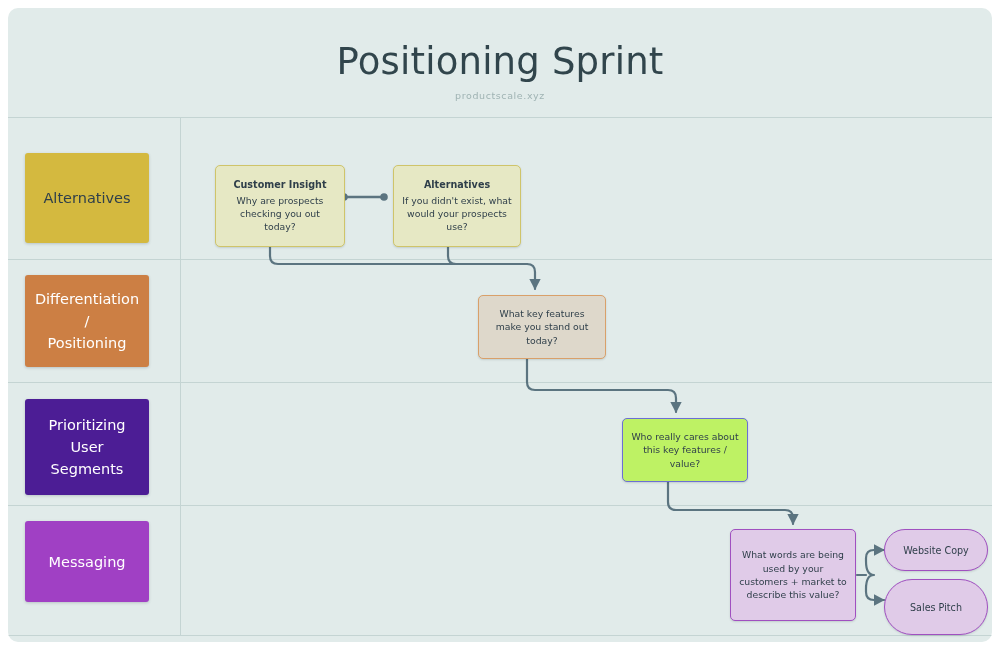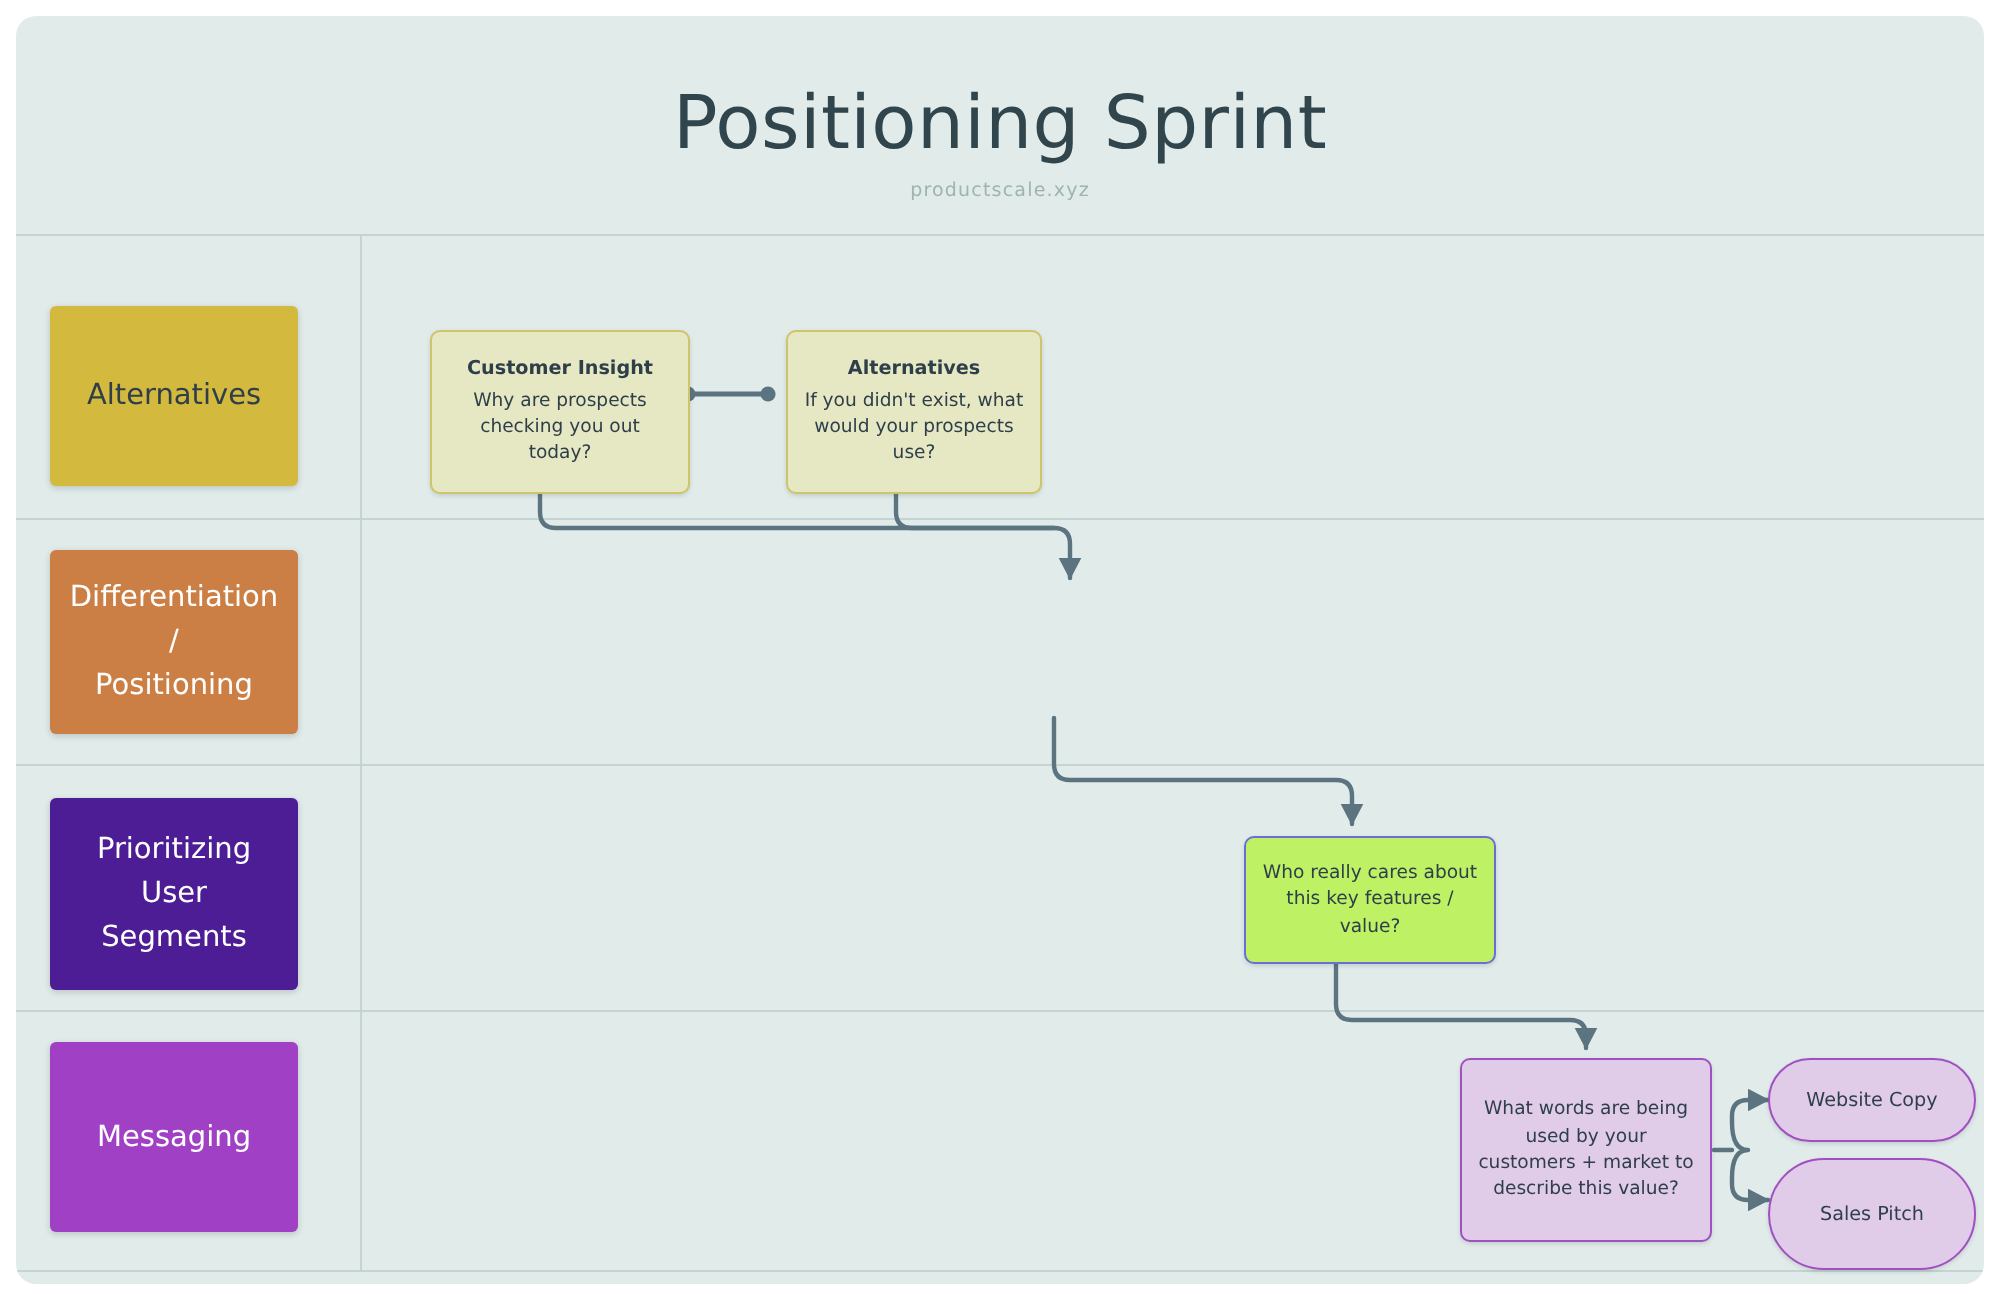--- a/index.html
+++ b/index.html
@@ -149,21 +149,21 @@
   </div>
 
   <div class="stage" style="left:17px; top:267px; height:92px; background:#cc7f44; color:#ffffff;">
     <span>Differentiation<br>/<br>Positioning</span>
   </div>
 
   <div class="stage" style="left:17px; top:391px; height:96px; background:#4c1d95; color:#ffffff;">
     <span>Prioritizing<br>User<br>Segments</span>
   </div>
 
-  <div class="stage" style="left:17px; top:513px; height:95px; background:#a040c4; color:#ffffff;">
+  <div class="stage" style="left:17px; top:513px; height:81px; background:#a040c4; color:#ffffff;">
     <span>Messaging</span>
   </div>
 
   <svg id="wires" viewBox="0 0 984 634">
     <defs>
       <marker id="arrow" markerWidth="7" markerHeight="7" refX="4.6" refY="3" orient="auto" markerUnits="strokeWidth">
         <path d="M0,0.4 L5,3 L0,5.6 Z" fill="#5b7480"></path>
       </marker>
     </defs>
     <g fill="none" stroke="#5b7480" stroke-width="2.2" stroke-linecap="round" stroke-linejoin="round">
@@ -190,20 +190,23 @@
   <div class="node" style="left:207px; top:157px; width:130px; height:82px; background:#e6e8c4; border-color:#cfc46a;">
     <div class="node-title">Customer Insight</div>
     <div class="node-body">Why are prospects checking you out today?</div>
   </div>
 
   <div class="node" style="left:385px; top:157px; width:128px; height:82px; background:#e6e8c4; border-color:#cfc46a;">
     <div class="node-title">Alternatives</div>
     <div class="node-body">If you didn't exist, what would your prospects use?</div>
   </div>
 
+  <div class="node" style="left:470px; top:287px; width:128px; height:64px; background:#ded8cb; border-color:#d9a06a;">
+    <div class="node-body">What key features make you stand out today?</div>
+  </div>
 
   <div class="node" style="left:614px; top:410px; width:126px; height:64px; background:#bef264; border-color:#6b6fd4;">
     <div class="node-body">Who really cares about this key features / value?</div>
   </div>
 
   <div class="node" style="left:722px; top:521px; width:126px; height:92px; background:#e0cbe8; border-color:#a050c0;">
     <div class="node-body">What words are being used by your customers + market to describe this value?</div>
   </div>
 
   <div class="pill" style="left:876px; top:521px; width:104px; height:42px;">

